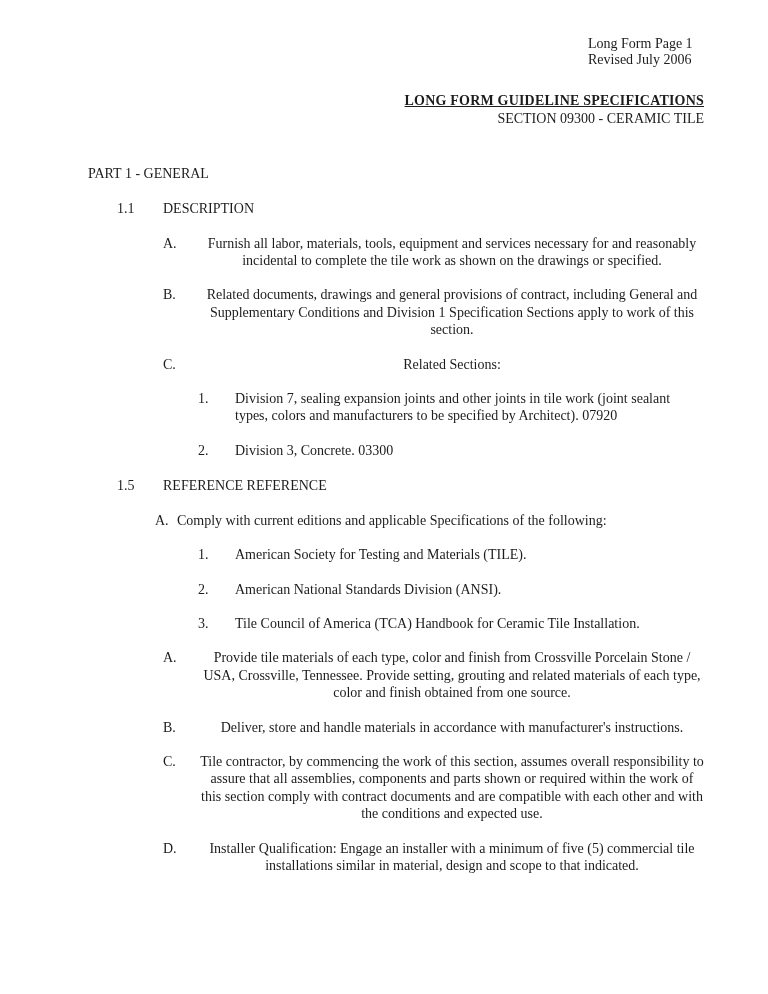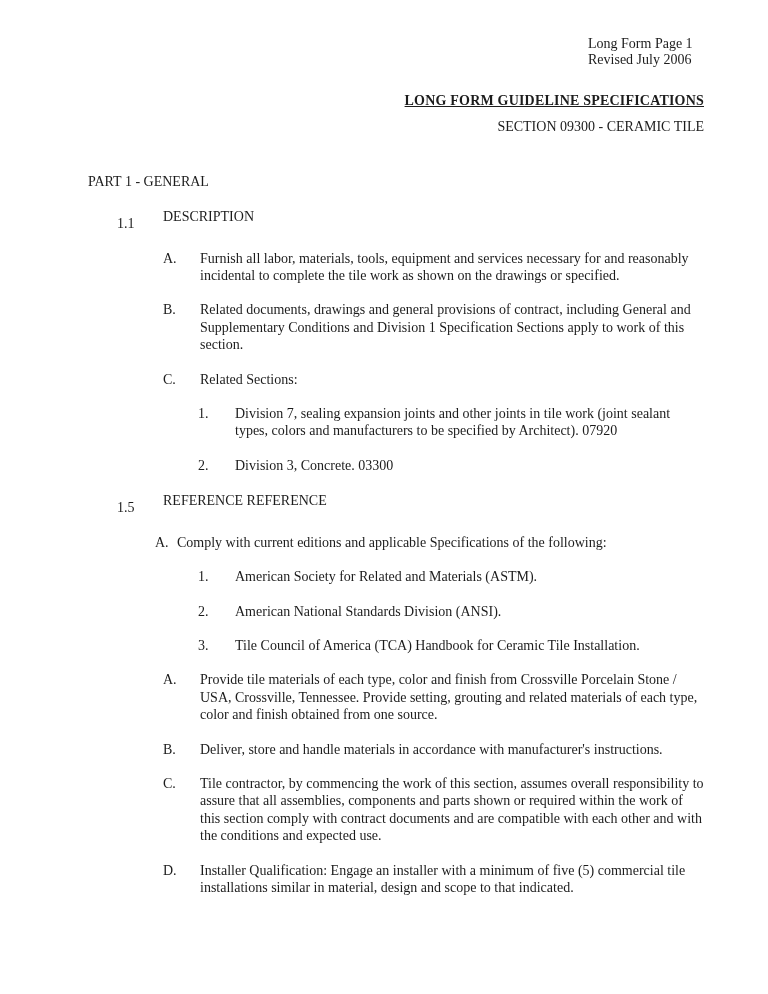--- a/index.html
+++ b/index.html
@@ -28,46 +28,46 @@
   .title-block {
     margin-top: 24px;
     text-align: right;
   }
   .doc-title {
     font-weight: bold;
     text-decoration: underline;
     letter-spacing: 0.2px;
   }
   .doc-subtitle {
-    margin-top: 9px;
+    margin-top: 1px;
   }
   .part-heading {
     margin-top: 37px;
   }
   .sec-heading {
     display: flex;
     margin-top: 18px;
     margin-left: 29px;
   }
   .sec-heading .sec-num {
     width: 46px;
     flex: 0 0 46px;
-    margin-top: 7px;
   }
   .item {
     display: flex;
     margin-top: 17px;
     margin-left: 75px;
   }
   .item .item-label {
     width: 37px;
     flex: 0 0 37px;
   }
   .item .item-text {
     width: 508px;
+    text-align: center;
   }
   .item-compact {
     display: flex;
     margin-top: 17px;
     margin-left: 67px;
   }
   .item-compact .item-label {
     width: 22px;
     flex: 0 0 22px;
   }
@@ -135,21 +135,21 @@
     <div class="sec-heading">
       <span class="sec-num">1.5</span>
       <span>REFERENCE REFERENCE</span>
     </div>
     <div class="item-compact">
       <span class="item-label">A.</span>
       <span class="item-text">Comply with current editions and applicable Specifications of the following:</span>
     </div>
     <div class="subitem">
       <span class="item-label">1.</span>
-      <span class="item-text">American Society for Related and Materials (ASTM).</span>
+      <span class="item-text">American Society for Testing and Materials (TILE).</span>
     </div>
     <div class="subitem">
       <span class="item-label">2.</span>
       <span class="item-text">American National Standards Division (ANSI).</span>
     </div>
     <div class="subitem">
       <span class="item-label">3.</span>
       <span class="item-text">Tile Council of America (TCA) Handbook for Ceramic Tile Installation.</span>
     </div>
   </div>

